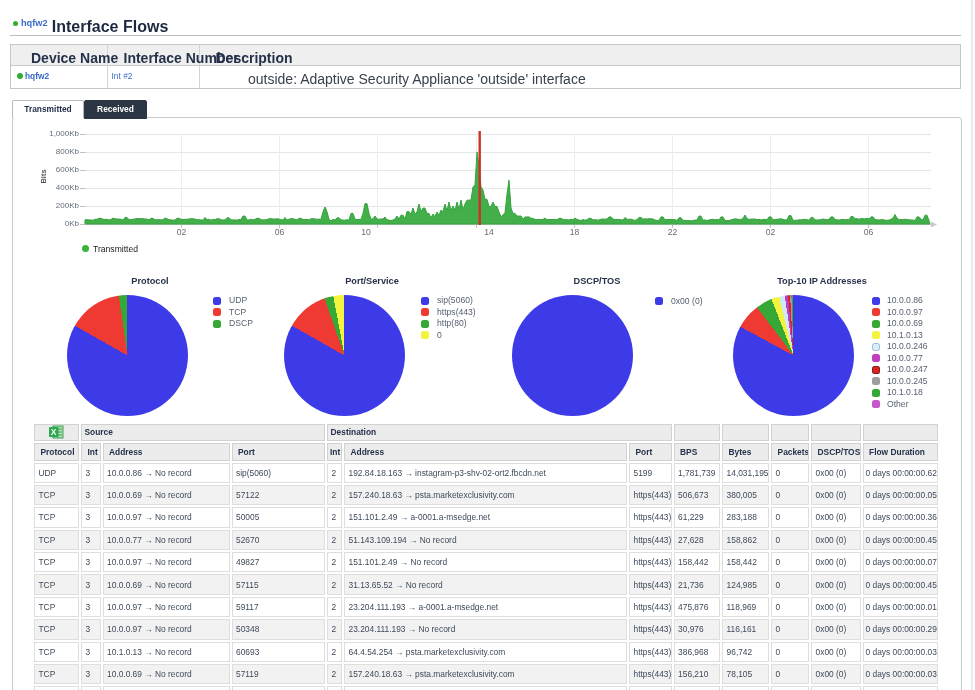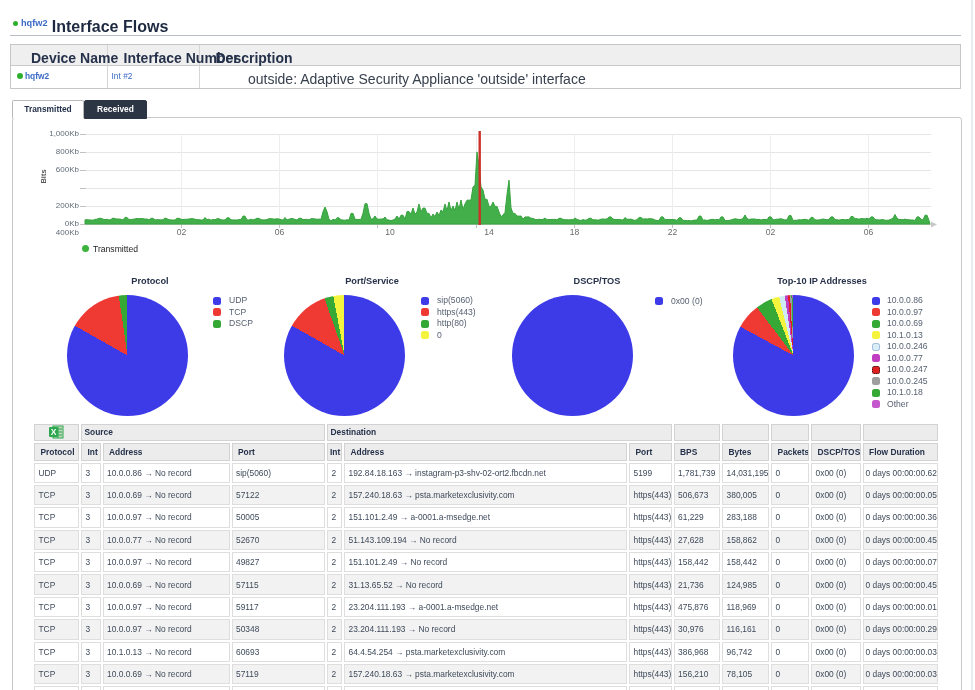--- a/index.html
+++ b/index.html
@@ -58,21 +58,21 @@
 
 <div class="tab" id="tab1">Transmitted</div>
 <div class="tab" id="tab2">Received</div>
 
 <div class="abs" id="cont"></div>
 
 <div class="abs" style="left:33px;top:172px;width:20px;text-align:center;font-size:7.5px;color:#555;font-weight:bold;transform:rotate(-90deg);transform-origin:center;">Bits</div>
 <div class="ylab" style="left:39px;top:129px;">1,000Kb</div>
 <div class="ylab" style="left:39px;top:147px;">800Kb</div>
 <div class="ylab" style="left:39px;top:165px;">600Kb</div>
-<div class="ylab" style="left:39px;top:183px;margin-top:45px;">400Kb</div>
+<div class="ylab" style="left:39px;top:183px;">400Kb</div>
 <div class="ylab" style="left:39px;top:201px;">200Kb</div>
 <div class="ylab" style="left:39px;top:219px;">0Kb</div>
 <svg class="abs" style="left:0;top:0;" width="975" height="260">
 
   <g stroke="#e6e6e6" stroke-width="1">
     <line x1="85" y1="134.5" x2="931" y2="134.5"></line>
     <line x1="85" y1="152.5" x2="931" y2="152.5"></line>
     <line x1="85" y1="170.5" x2="931" y2="170.5"></line>
     <line x1="85" y1="188.5" x2="931" y2="188.5"></line>
     <line x1="85" y1="206.5" x2="931" y2="206.5"></line>
@@ -105,21 +105,21 @@
     <line x1="574.5" y1="224" x2="574.5" y2="228"></line>
       <line x1="672.5" y1="224" x2="672.5" y2="228"></line>
     <line x1="770.5" y1="224" x2="770.5" y2="228"></line>
       <line x1="868.5" y1="224" x2="868.5" y2="228"></line>
   </g>
   <path id="area" d="M85,224 L85.0,219.8 L87.0,219.7 L89.0,219.9 L91.0,220.0 L93.0,220.2 L95.0,219.4 L97.0,219.2 L99.0,218.3 L101.0,218.3 L103.0,219.2 L105.0,219.6 L107.0,219.2 L109.0,220.0 L111.0,219.5 L113.0,218.0 L115.0,218.8 L117.0,219.0 L119.0,219.0 L121.0,219.3 L123.0,220.0 L125.0,217.4 L127.0,217.4 L129.0,219.6 L131.0,219.7 L133.0,219.2 L135.0,218.9 L137.0,218.5 L139.0,218.7 L141.0,218.6 L143.0,218.7 L145.0,219.1 L147.0,219.0 L149.0,219.9 L151.0,218.3 L153.0,218.3 L155.0,219.9 L157.0,219.7 L159.0,219.7 L161.0,219.9 L163.0,219.7 L165.0,218.0 L167.0,218.8 L169.0,219.7 L171.0,219.9 L173.0,220.1 L175.0,220.0 L177.0,218.3 L179.0,218.3 L181.0,219.3 L183.0,219.5 L185.0,219.3 L187.0,219.3 L189.0,219.0 L191.0,218.7 L193.0,218.7 L195.0,219.2 L197.0,219.7 L199.0,219.7 L201.0,220.0 L203.0,220.0 L205.0,217.5 L207.0,219.6 L209.0,219.2 L211.0,220.2 L213.0,219.4 L215.0,219.8 L217.0,218.7 L219.0,218.7 L221.0,219.8 L223.0,220.0 L225.0,219.9 L227.0,217.8 L229.0,217.8 L231.0,219.7 L233.0,220.0 L235.0,219.9 L237.0,220.1 L239.0,219.6 L241.0,219.5 L243.0,216.1 L245.0,216.1 L247.0,220.0 L249.0,220.0 L251.0,219.2 L253.0,219.9 L255.0,219.3 L257.0,218.3 L259.0,218.3 L261.0,219.7 L263.0,219.9 L265.0,219.9 L267.0,219.6 L269.0,218.7 L271.0,218.7 L273.0,219.0 L275.0,219.1 L277.0,218.8 L279.0,219.0 L281.0,219.7 L283.0,220.1 L285.0,217.5 L287.0,219.9 L289.0,219.2 L291.0,218.6 L293.0,218.7 L295.0,219.4 L297.0,220.0 L299.0,218.3 L301.0,218.3 L303.0,219.5 L305.0,219.5 L307.0,219.3 L309.0,219.9 L311.0,218.7 L313.0,218.7 L315.0,218.9 L317.0,219.3 L319.0,219.1 L321.0,219.3 L323.0,211.7 L325.0,207.0 L327.0,211.7 L329.0,219.3 L331.0,220.8 L333.0,219.4 L335.0,219.9 L337.0,217.8 L339.0,217.8 L341.0,219.8 L343.0,220.1 L345.0,220.2 L347.0,219.8 L349.0,220.1 L351.0,213.4 L353.0,213.4 L355.0,219.2 L357.0,219.6 L359.0,219.4 L361.0,219.4 L363.0,213.3 L365.0,203.7 L367.0,203.7 L369.0,213.3 L371.0,219.3 L373.0,218.8 L375.0,216.0 L377.0,219.1 L379.0,219.2 L381.0,219.0 L383.0,219.0 L385.0,217.0 L387.0,219.8 L389.0,220.1 L391.0,220.6 L393.0,220.0 L395.0,219.1 L397.0,216.0 L399.0,219.1 L401.0,215.2 L403.0,215.2 L405.0,219.2 L407.0,211.6 L409.0,211.6 L411.0,214.3 L413.0,208.0 L415.0,214.3 L417.0,211.9 L419.0,204.0 L421.0,211.9 L423.0,208.1 L425.0,208.1 L427.0,213.4 L429.0,213.4 L431.0,217.9 L433.0,214.0 L435.0,216.7 L437.0,212.0 L439.0,215.5 L441.0,210.0 L443.0,211.9 L445.0,204.0 L447.0,210.7 L449.0,202.0 L451.0,210.7 L453.0,206.0 L455.0,210.7 L457.0,202.0 L459.0,209.4 L461.0,200.0 L463.0,209.4 L465.0,204.0 L467.0,200.2 L469.0,200.2 L471.0,200.0 L473.0,186.9 L475.0,185.2 L477.0,151.9 L479.0,165.3 L481.0,186.9 L483.0,190.0 L485.0,199.3 L487.0,199.3 L489.0,206.4 L491.0,206.4 L493.0,202.0 L495.0,206.4 L497.0,206.4 L499.0,212.0 L501.0,216.7 L503.0,215.0 L505.0,212.5 L507.0,194.4 L509.0,180.2 L511.0,208.0 L513.0,213.4 L515.0,213.4 L517.0,216.1 L519.0,216.1 L521.0,216.0 L523.0,219.1 L525.0,217.0 L527.0,216.9 L529.0,216.9 L531.0,218.3 L533.0,218.3 L535.0,219.5 L537.0,219.7 L539.0,219.3 L541.0,219.6 L543.0,219.4 L545.0,218.0 L547.0,219.7 L549.0,219.5 L551.0,219.5 L553.0,219.4 L555.0,219.4 L557.0,219.9 L559.0,218.3 L561.0,218.3 L563.0,219.4 L565.0,219.8 L567.0,219.7 L569.0,219.9 L571.0,219.6 L573.0,219.8 L575.0,218.0 L577.0,219.4 L579.0,220.1 L581.0,220.5 L583.0,219.6 L585.0,220.2 L587.0,219.8 L589.0,218.3 L591.0,218.3 L593.0,219.9 L595.0,219.7 L597.0,220.1 L599.0,220.0 L601.0,219.2 L603.0,219.0 L605.0,219.2 L607.0,218.9 L609.0,216.9 L611.0,216.9 L613.0,219.0 L615.0,219.6 L617.0,219.4 L619.0,219.5 L621.0,219.8 L623.0,220.1 L625.0,217.5 L627.0,219.3 L629.0,219.3 L631.0,219.1 L633.0,219.9 L635.0,220.4 L637.0,219.6 L639.0,217.4 L641.0,217.4 L643.0,219.2 L645.0,218.8 L647.0,219.1 L649.0,218.7 L651.0,218.8 L653.0,219.0 L655.0,220.0 L657.0,220.5 L659.0,220.4 L661.0,216.9 L663.0,216.9 L665.0,219.8 L667.0,219.5 L669.0,219.6 L671.0,219.5 L673.0,219.6 L675.0,219.7 L677.0,220.4 L679.0,217.8 L681.0,217.8 L683.0,220.4 L685.0,220.4 L687.0,220.8 L689.0,220.5 L691.0,220.9 L693.0,220.4 L695.0,220.1 L697.0,220.0 L699.0,216.1 L701.0,216.1 L703.0,220.3 L705.0,219.9 L707.0,220.5 L709.0,220.0 L711.0,219.5 L713.0,219.3 L715.0,219.9 L717.0,219.3 L719.0,219.9 L721.0,216.9 L723.0,216.9 L725.0,220.5 L727.0,220.7 L729.0,220.5 L731.0,219.9 L733.0,219.3 L735.0,218.8 L737.0,219.1 L739.0,219.5 L741.0,219.4 L743.0,218.5 L745.0,215.0 L747.0,218.5 L749.0,219.5 L751.0,219.1 L753.0,219.0 L755.0,219.0 L757.0,219.6 L759.0,219.3 L761.0,220.0 L763.0,219.5 L765.0,219.4 L767.0,219.8 L769.0,216.9 L771.0,216.9 L773.0,219.7 L775.0,219.7 L777.0,219.2 L779.0,219.1 L781.0,218.7 L783.0,219.4 L785.0,220.0 L787.0,219.7 L789.0,215.6 L791.0,215.6 L793.0,220.4 L795.0,220.3 L797.0,220.2 L799.0,219.8 L801.0,219.9 L803.0,219.6 L805.0,219.3 L807.0,219.7 L809.0,220.3 L811.0,217.4 L813.0,217.4 L815.0,219.7 L817.0,220.1 L819.0,219.9 L821.0,219.5 L823.0,219.0 L825.0,219.4 L827.0,219.8 L829.0,219.3 L831.0,216.9 L833.0,216.9 L835.0,219.6 L837.0,219.8 L839.0,220.1 L841.0,219.7 L843.0,219.4 L845.0,219.9 L847.0,219.4 L849.0,219.9 L851.0,216.5 L853.0,216.5 L855.0,218.7 L857.0,218.7 L859.0,219.2 L861.0,218.6 L863.0,218.7 L865.0,218.9 L867.0,218.4 L869.0,218.9 L871.0,216.9 L873.0,216.9 L875.0,219.5 L877.0,219.8 L879.0,220.0 L881.0,219.8 L883.0,219.6 L885.0,220.2 L887.0,220.3 L889.0,220.1 L891.0,219.3 L893.0,218.2 L895.0,214.5 L897.0,218.2 L899.0,219.6 L901.0,219.5 L903.0,219.8 L905.0,219.1 L907.0,219.7 L909.0,219.8 L911.0,220.0 L913.0,220.0 L915.0,220.5 L917.0,216.9 L919.0,216.9 L921.0,219.2 L923.0,220.1 L925.0,215.2 L927.0,215.2 L929.0,220.5 L930,224 Z" fill="#43af4b" stroke="#36a33e" stroke-width="1"></path>
   <line x1="479.7" y1="131" x2="479.7" y2="225" stroke="#cc3028" stroke-width="2.4"></line>
 </svg>
 <div class="xlab" style="left:166.5px;">02</div>
 <div class="xlab" style="left:264.5px;">06</div>
-<div class="xlab" style="left:375px;">10</div>
+<div class="xlab" style="left:351px;">10</div>
 <div class="xlab" style="left:474px;">14</div>
 <div class="xlab" style="left:559.5px;">18</div>
 <div class="xlab" style="left:657.5px;">22</div>
 <div class="xlab" style="left:755.5px;">02</div>
 <div class="xlab" style="left:853.5px;">06</div>
 <span class="dot" style="left:82px;top:245px;width:7px;height:7px;background:#3cb33c;"></span>
 <div class="abs" style="left:93px;top:243.5px;font-size:8.6px;color:#222;">Transmitted</div>
 
 <div class="ptitle" style="left:75px;width:150px;">Protocol</div>
 <div class="ptitle" style="left:297px;width:150px;">Port/Service</div>

